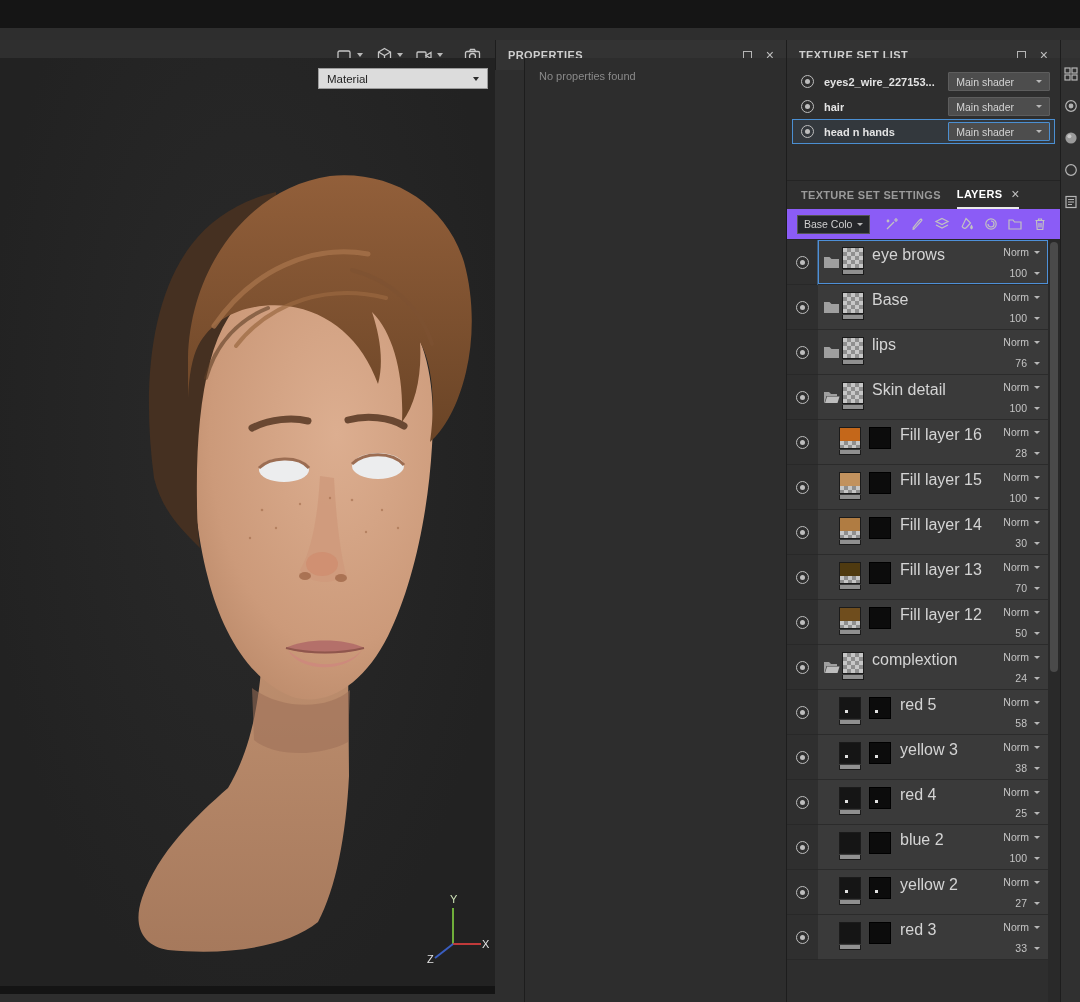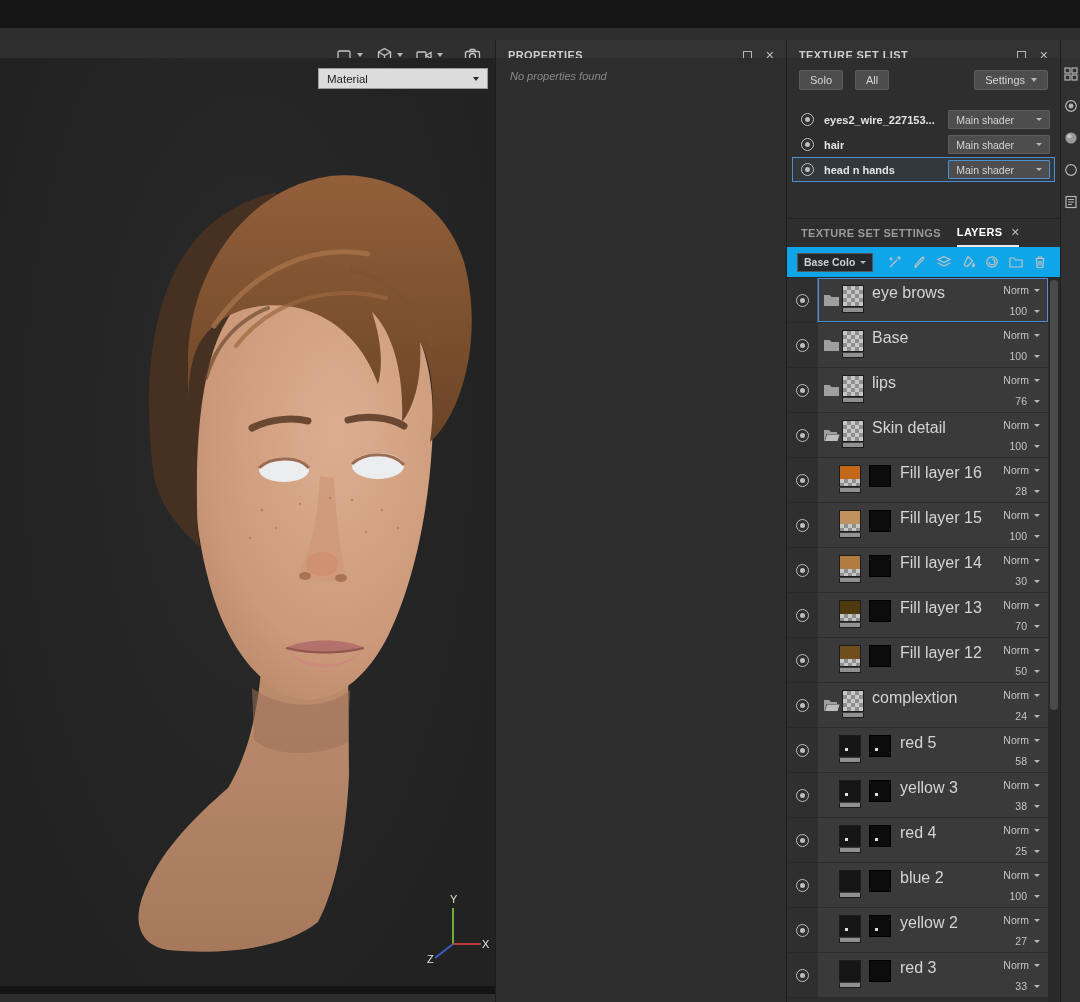--- a/index.html
+++ b/index.html
@@ -38,21 +38,21 @@
   }
   
   .viewport{position:absolute;left:0;top:58px;width:495px;height:936px;overflow:hidden;
     background:radial-gradient(ellipse at 50% 40%, #2a2a2a 0%, #222222 75%);}
   .vp-bottom{position:absolute;left:0;bottom:0;width:100%;height:8px;background:#141414;}
   .material-dd{position:absolute;right:7px;top:10px;width:170px;height:21px;background:#dcdcdc;border:1px solid #9b9b9b;
     display:flex;align-items:center;justify-content:space-between;padding:0 8px;box-sizing:border-box;
     font-size:11.5px;color:#1f1f1f;}
   .axis-gizmo{position:absolute;right:6px;bottom:28px;}
   
-  .props-body{position:absolute;left:495px;top:58px;width:291px;height:944px;background:#2d2d2d;border-left:1px solid #1d1d1d;box-sizing:border-box;font-style:italic;}
+  .props-body{position:absolute;left:524px;top:58px;width:291px;height:944px;background:#2d2d2d;border-left:1px solid #1d1d1d;box-sizing:border-box;}
   .props-empty{padding:12px 14px;font-size:11px;color:#8a8a8a;}
   
   .right-col{position:absolute;left:786px;top:58px;width:274px;height:944px;background:#2e2e2e;border-left:1px solid #1d1d1d;box-sizing:border-box;display:flex;flex-direction:column;}
   .tsl-controls{display:flex;align-items:center;padding:12px 12px 6px 12px;gap:12px;}
   .btn{background:#4d4d4d;border:1px solid #5d5d5d;color:#d6d6d6;font-size:11px;height:20px;padding:0 10px;border-radius:2px;
     display:inline-flex;align-items:center;gap:6px;box-sizing:border-box;font-family:inherit;}
   .settings-btn{margin-left:auto;}
   .tsl-rows{margin-top:11px;}
   .tsl-row{height:25px;display:flex;align-items:center;margin:0 5px;padding:0 4px 0 8px;border:1px solid transparent;box-sizing:border-box;}
   .tsl-row .radio{margin-right:10px;}
@@ -60,21 +60,21 @@
   .shader-btn{margin-left:auto;background:#4d4d4d;border:1px solid #5d5d5d;color:#d4d4d4;font-size:10.5px;height:19px;padding:0 7px;
     display:inline-flex;align-items:center;gap:22px;box-sizing:border-box;font-family:inherit;border-radius:1px;}
   .tsl-row.selected{border-color:#4b8fd2;background:#33383d;}
   .tsl-row.selected .shader-btn{border-color:#4b8fd2;}
   
   .tabs-bar{margin-top:36px;height:29px;display:flex;align-items:flex-end;padding:0 14px;gap:16px;border-top:1px solid #242424;background:#2e2e2e;box-sizing:border-box;text-align:center;}
   .tab{font-size:11px;font-weight:bold;letter-spacing:.3px;color:#9a9a9a;padding:0 0 8px 0;}
   .tab-active-wrap{display:flex;align-items:center;gap:9px;border-bottom:2px solid #eaeaea;padding-bottom:6px;}
   .tab.active{color:#ffffff;padding-bottom:0;}
   
-  .layers-toolbar{height:31px;display:flex;align-items:center;padding:0 10px;background:#0ea5e9;border-bottom:1px solid #272727;box-sizing:border-box;font-weight:bold;}
+  .layers-toolbar{height:31px;display:flex;align-items:center;padding:0 10px;background:#8b5cf6;border-bottom:1px solid #272727;box-sizing:border-box;}
   .channel-dd{background:#25272a;border:1px solid #555;height:19px;padding:0 6px;font-size:10.5px;color:#cfcfcf;
     display:inline-flex;align-items:center;gap:5px;box-sizing:border-box;white-space:nowrap;}
   .lt-icons{display:flex;flex:1;justify-content:space-between;margin-left:12px;align-items:center;}
   .ticon{width:20px;height:20px;display:flex;align-items:center;justify-content:center;}
   
   .layers-list{flex:1;position:relative;overflow:hidden;background:#2e2e2e;}
   .layer-row{height:45px;display:flex;padding-right:12px;position:relative;}
   .row-gutter{width:31px;background:#2f2f2f;display:flex;align-items:center;justify-content:center;border-bottom:1px solid #282828;flex:0 0 auto;}
   .row-main{flex:1;background:#3a3a3a;border-bottom:1px solid #2b2b2b;position:relative;}
   .layer-row.selected .row-main{box-shadow:inset 0 0 0 1px #4e90d8,0 0 0 1px rgba(78,144,216,.45);}
@@ -244,28 +244,20 @@
 
   <div class="vp-bottom"></div>
 </div>
 
 <div class="props-body">
   <div class="props-empty">No properties found</div>
 </div>
 
 <div class="right-col">
 
-  <div class="tsl-controls">
-    <button class="btn">Solo</button>
-    <button class="btn">All</button>
-    <button class="btn settings-btn">
-      <span>Settings</span>
-      <span class="chev"></span>
-    </button>
-  </div>
 
   <div class="tsl-rows">
   <div class="tsl-row">
     <span class="radio"></span>
     <span class="tsl-name">eyes2_wire_227153...</span>
     <button class="shader-btn">
       <span class="shader-label">Main shader</span>
       <span class="chev sm"></span>
     </button>
   </div>

